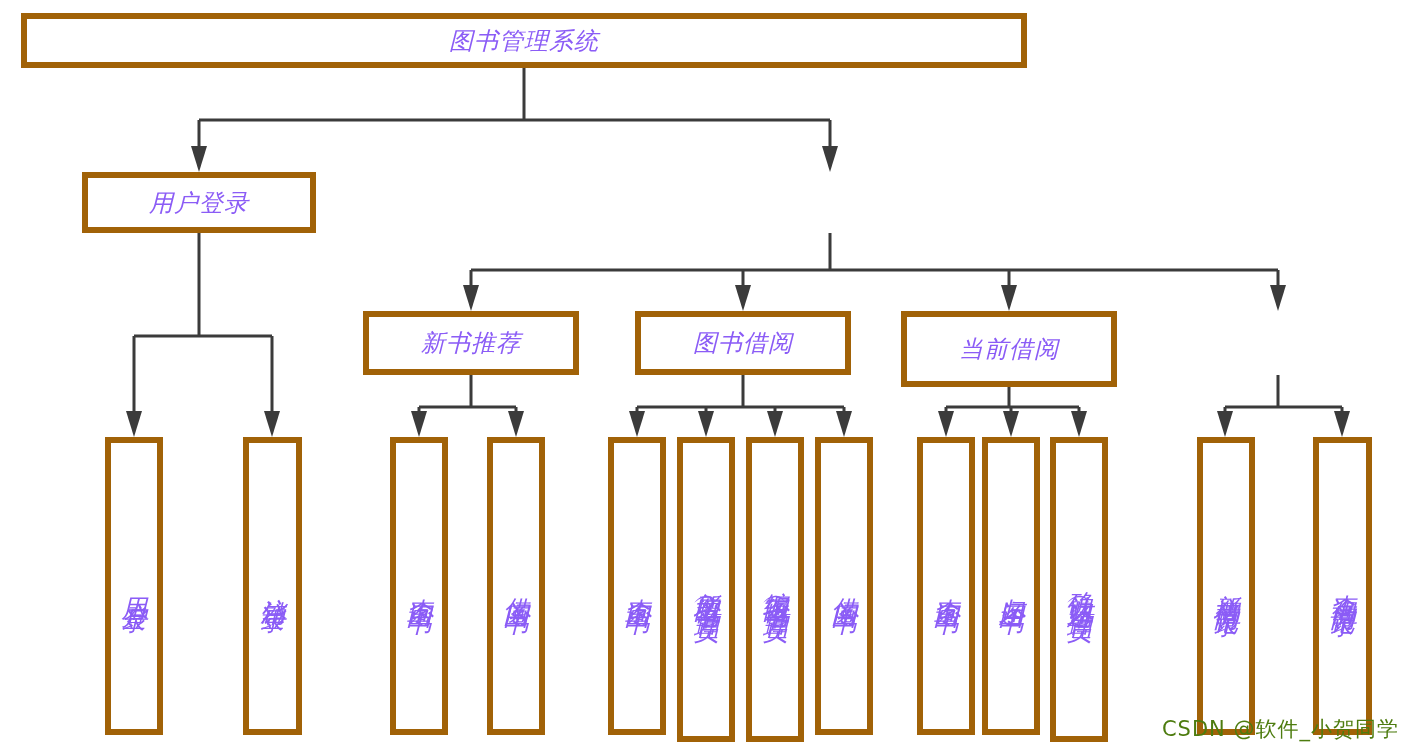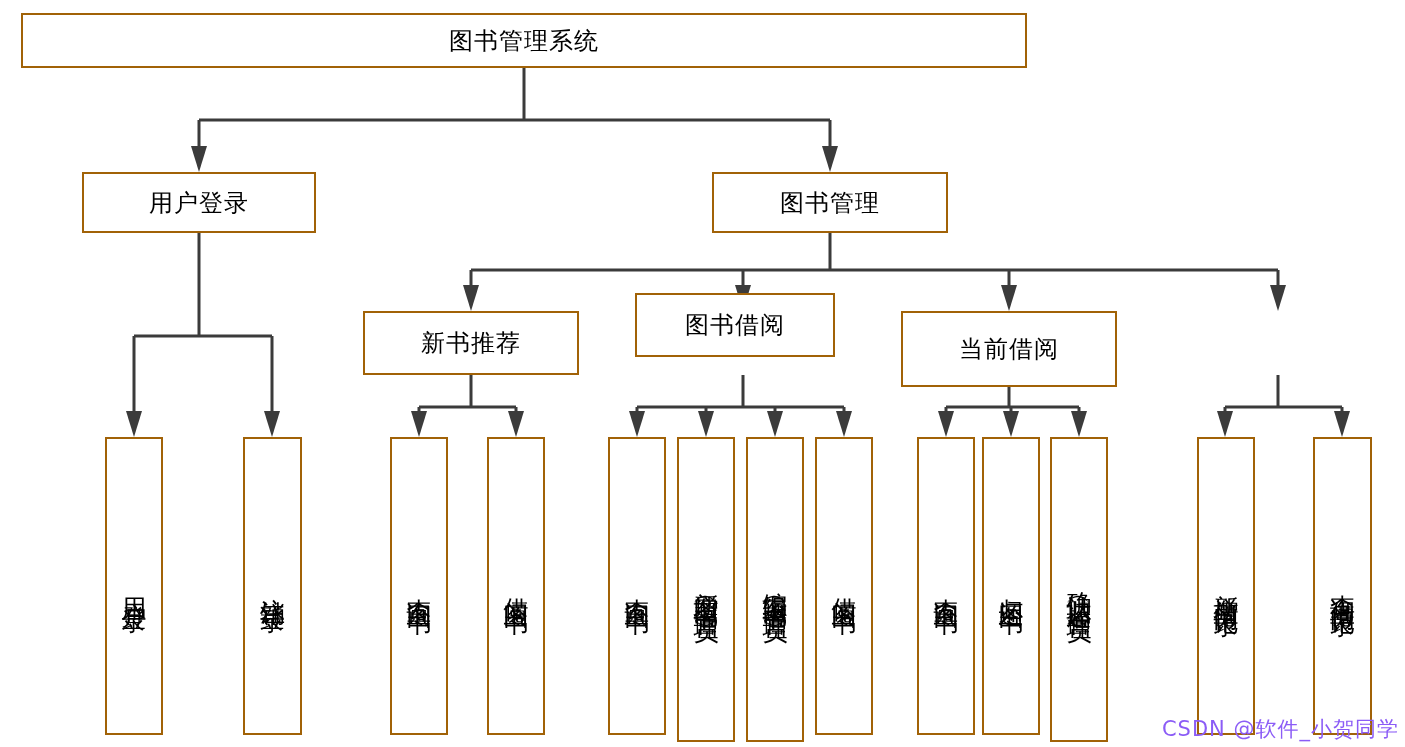--- a/index.html
+++ b/index.html
@@ -17,46 +17,47 @@
   }
   #wires {
     position: absolute;
     left: 0;
     top: 0;
     z-index: 0;
   }
   .box {
     position: absolute;
     box-sizing: border-box;
-    border: 2px solid #a16207;
+    border: 6px solid #a16207;
     background: #ffffff;
-    color: #000000;
+    color: #8b5cf6;
     display: flex;
     align-items: center;
     justify-content: center;
     z-index: 1;
+    font-style: italic;
   }
   .hbox {
     font-size: 24px;
     letter-spacing: 1px;
     white-space: nowrap;
   }
   .vbox {
     writing-mode: vertical-rl;
     text-orientation: mixed;
     font-size: 25px;
     letter-spacing: 4px;
     line-height: 1;
   }
   .watermark {
     position: absolute;
     right: 6px;
     bottom: 4px;
     font-size: 21px;
-    color: #8b5cf6;
+    color: #4d7c0f;
     letter-spacing: 1px;
     z-index: 3;
     white-space: nowrap;
   }
 </style>
 </head>
 <body>
 
 <div id="canvas">
 
@@ -119,24 +120,23 @@
     </g>
     <g fill="#3b3b3b" stroke="none">
       <polygon points="1217,411 1233,411 1225,437"></polygon>
       <polygon points="1334,411 1350,411 1342,437"></polygon>
     </g>
   </svg>
 
   <div class="box hbox" style="left:21px; top:13px; width:1006px; height:55px">图书管理系统</div>
 
   <div class="box hbox" style="left:82px; top:172px; width:234px; height:61px">用户登录</div>
-  <div class="box hbox" style="left:712px; top:172px; width:236px; height:61px">图书管理</div>
 
   <div class="box hbox" style="left:363px; top:311px; width:216px; height:64px">新书推荐</div>
-  <div class="box hbox" style="left:635px; top:293px; width:200px; height:64px">图书借阅</div>
+  <div class="box hbox" style="left:635px; top:311px; width:216px; height:64px">图书借阅</div>
   <div class="box hbox" style="left:901px; top:311px; width:216px; height:76px">当前借阅</div>
 
   <div class="box vbox" style="left:105px; top:437px; width:58px; height:298px">用户登录</div>
   <div class="box vbox" style="left:243px; top:437px; width:59px; height:298px">注销登录</div>
 
   <div class="box vbox" style="left:390px; top:437px; width:58px; height:298px">查询图书</div>
   <div class="box vbox" style="left:487px; top:437px; width:58px; height:298px">借阅图书</div>
 
   <div class="box vbox" style="left:608px; top:437px; width:58px; height:298px">查询图书</div>
   <div class="box vbox" style="left:677px; top:437px; width:58px; height:305px">新增图书（管理员）</div>

